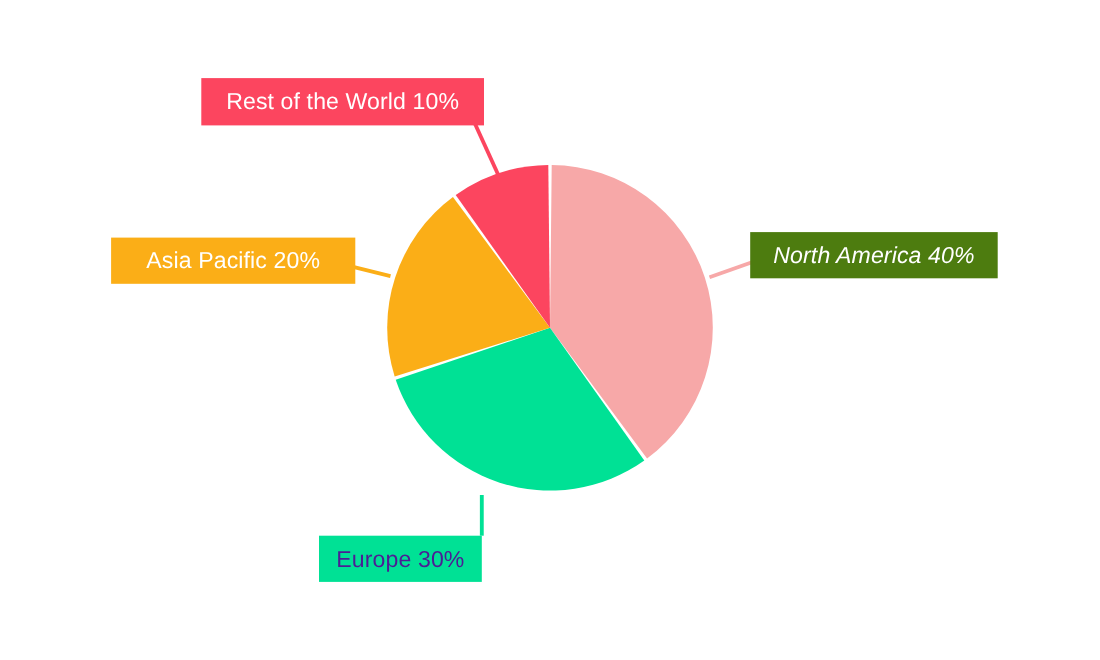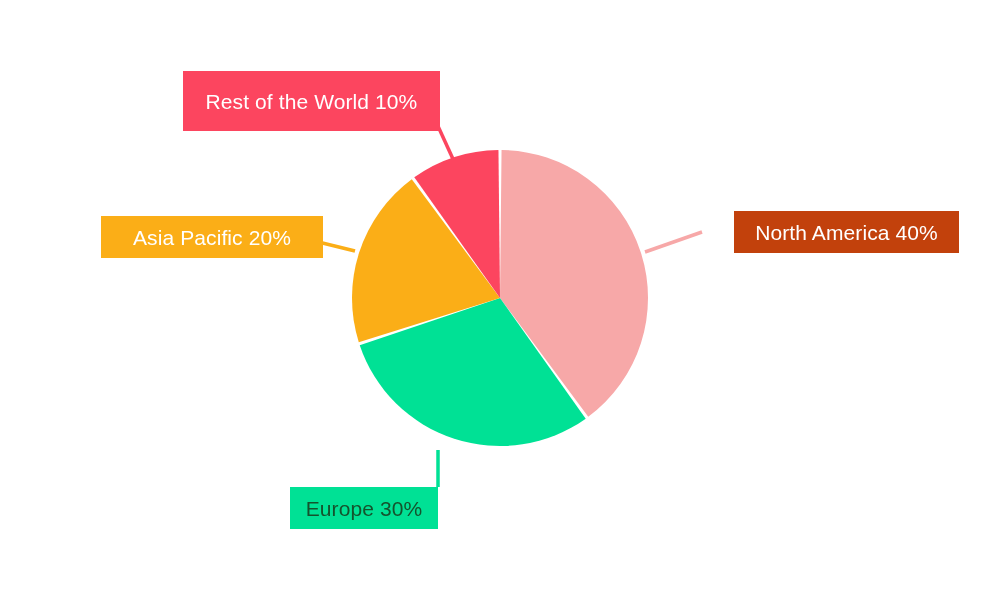--- a/index.html
+++ b/index.html
@@ -57,19 +57,19 @@
       </g>
     <g id="pie-slices">
         <path d="M 500 298 L 501.55 150.01 A 148 148 0 0 1 588.24 416.82 Z" fill="#f7a8a8"></path>
         <path d="M 500 298 L 585.73 418.64 A 148 148 0 0 1 359.73 345.21 Z" fill="#00e195"></path>
         <path d="M 500 298 L 358.77 342.26 A 148 148 0 0 1 411.76 179.18 Z" fill="#fbae17"></path>
         <path d="M 500 298 L 414.27 177.36 A 148 148 0 0 1 498.45 150.01 Z" fill="#fc455f"></path>
       </g>
   </svg>
 
   <div id="labels-layer">
-      <div class="pie-label" style="left: 734px; top: 211px; width: 225px; height: 42px; background: #c2410c; color: rgb(255, 255, 255);">North America 40%</div>
-      <div class="pie-label" style="left: 290px; top: 487px; width: 148px; height: 42px; background: rgb(0, 225, 149); color: #14532d;">Europe 30%</div>
+      <div class="pie-label" style="left: 682px; top: 211px; width: 225px; height: 42px; background: #4d7c0f; color: rgb(255, 255, 255); font-style: italic;">North America 40%</div>
+      <div class="pie-label" style="left: 290px; top: 487px; width: 148px; height: 42px; background: rgb(0, 225, 149); color: #4c1d95;">Europe 30%</div>
       <div class="pie-label" style="left: 101px; top: 216px; width: 222px; height: 42px; background: rgb(251, 174, 23); color: rgb(255, 255, 255);">Asia Pacific 20%</div>
-      <div class="pie-label" style="left: 183px; top: 71px; width: 257px; height: 60px; background: rgb(252, 69, 95); color: rgb(255, 255, 255);">Rest of the World 10%</div>
+      <div class="pie-label" style="left: 183px; top: 71px; width: 257px; height: 43px; background: rgb(252, 69, 95); color: rgb(255, 255, 255);">Rest of the World 10%</div>
     </div>
 
 </div>
 
 </body></html>

